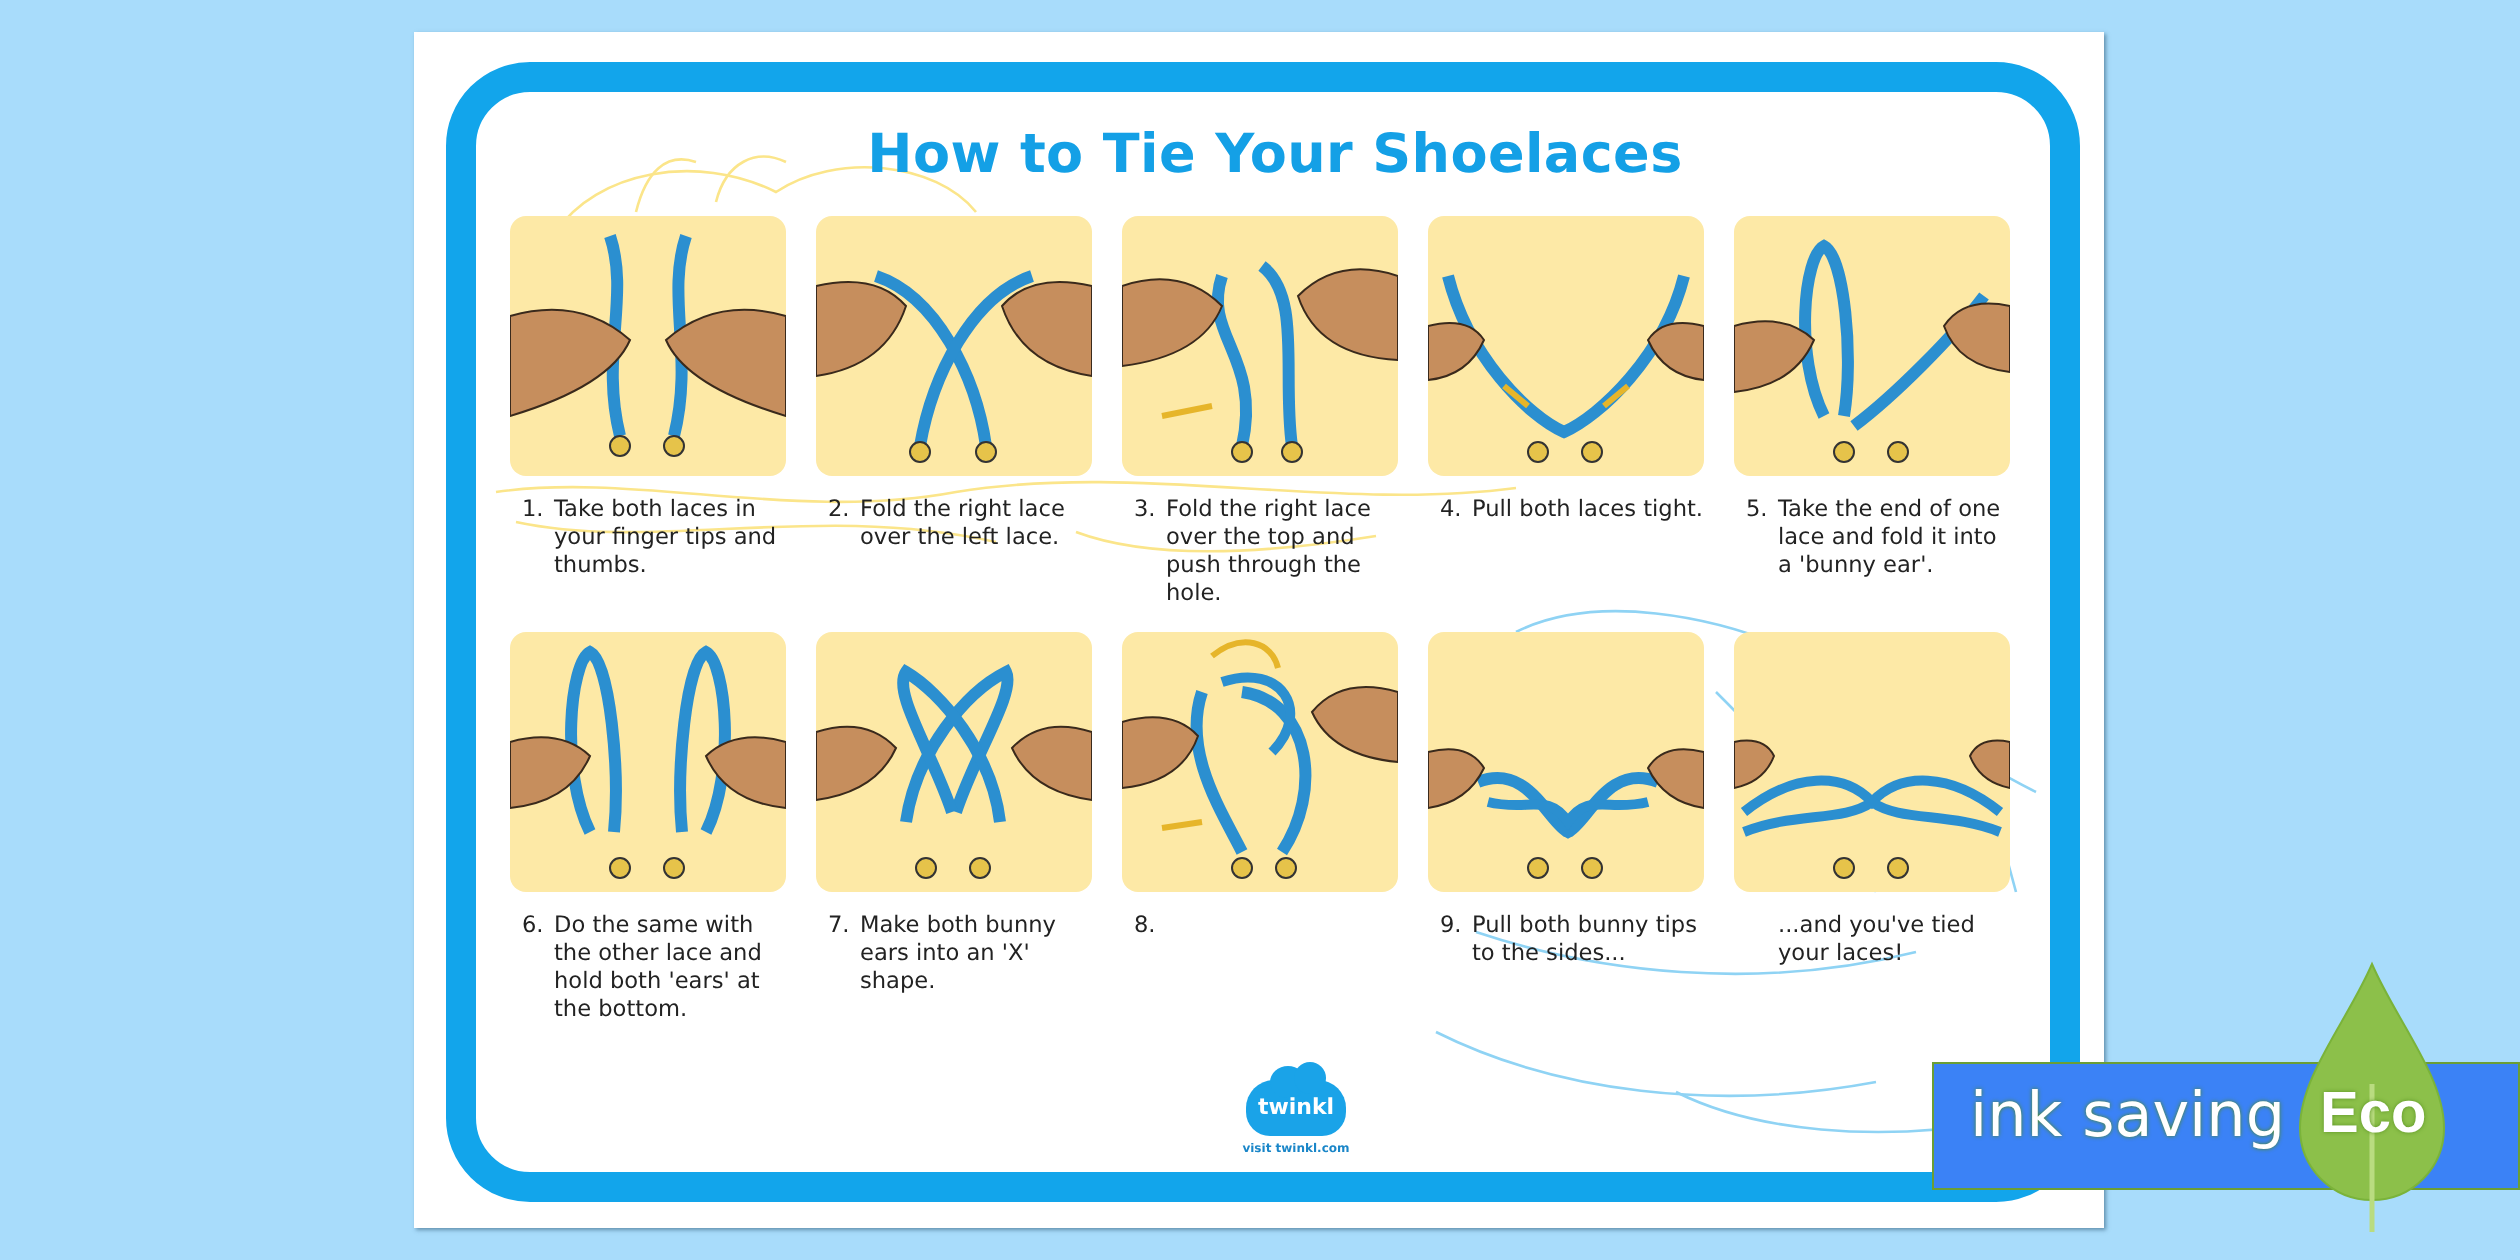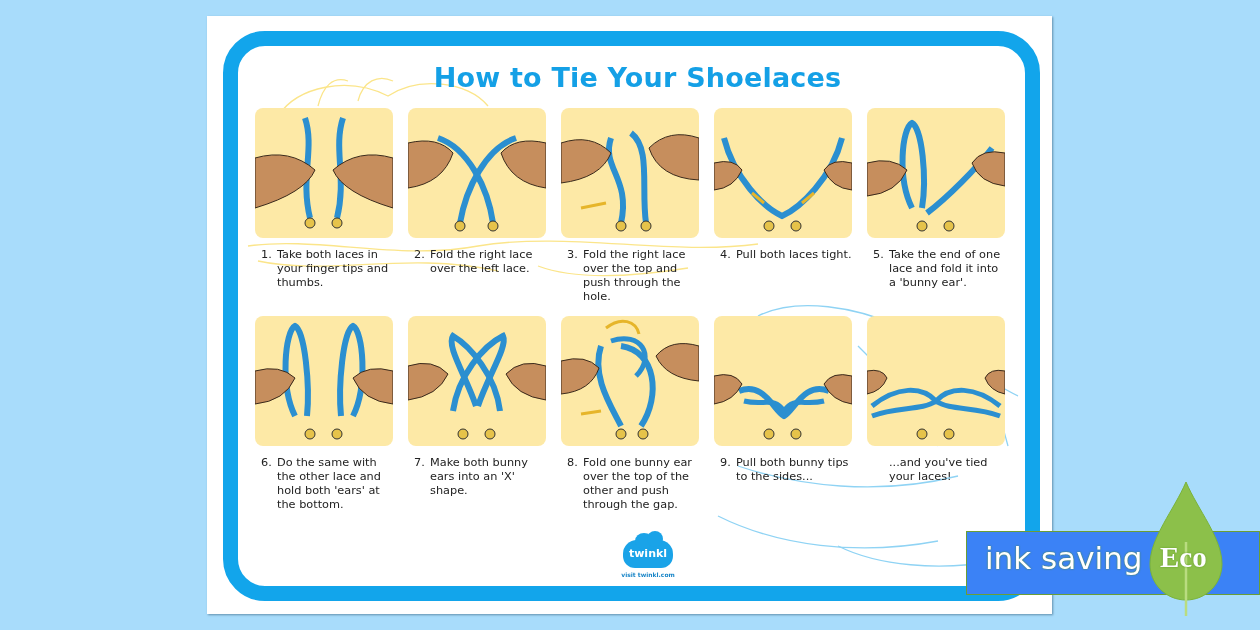--- a/index.html
+++ b/index.html
@@ -83,21 +83,21 @@
   .eco .label {
     position: absolute; left: 18px; top: 8px;
     color: #fff; font-size: 31px;
     font-family: "DejaVu Sans", sans-serif;
     text-shadow: 0 0 2px #4f8a1c;
   }
   .leaf { position: absolute; left: 1148px; top: 480px; }
   .eco-word {
     position: absolute; left: 1160px; top: 541px;
     color: #fff; font-weight: bold; font-size: 29px;
-    font-family: Liberation Serif, serif;
+    font-family: Liberation Sans, sans-serif;
     text-shadow: 0 0 2px #5a9224;
   }
 </style>
 </head>
 <body>
 
 <div class="sheet"></div>
 
 <div class="frame">
   <svg class="bg-doodle" width="787" height="540" viewBox="0 0 787 540">
@@ -250,21 +250,20 @@
         <path d="M0 45 Q25 38 38 52 Q30 75 0 78 Z" fill="#c68e5d" stroke="#3a2a1c"></path>
         <path d="M138 30 Q110 22 95 40 Q105 62 138 65 Z" fill="#c68e5d" stroke="#3a2a1c"></path>
         <path d="M45 12 C60 0 75 5 78 18" stroke="#e6b52a" stroke-width="3" fill="none"></path>
         <path d="M40 95 L20 98" stroke="#e6b52a" stroke-width="3"></path>
         <circle cx="60" cy="118" r="5" fill="#e6c34a" stroke="#333"></circle>
         <circle cx="82" cy="118" r="5" fill="#e6c34a" stroke="#333"></circle>
       </svg>
     </div>
     <div class="caption">
         <span class="num">8.</span>
-        <span class="text">Fold one bunny ear over the top of the other and push through the gap.</span>
       </div>
   </div>
 
   <div class="step" style="left:476px; top:270px;">
     <div class="tile">
       <svg width="138" height="130" viewBox="0 0 138 130">
         <path d="M25 75 C50 65 60 95 70 100 C80 95 90 65 115 75" stroke="#2b8fd0" stroke-width="6" fill="none"></path>
         <path d="M30 85 C50 90 60 80 70 95 C80 80 90 90 110 85" stroke="#2b8fd0" stroke-width="5" fill="none"></path>
         <path d="M0 60 Q20 55 28 68 Q20 85 0 88 Z" fill="#c68e5d" stroke="#3a2a1c"></path>
         <path d="M138 60 Q118 55 110 68 Q118 85 138 88 Z" fill="#c68e5d" stroke="#3a2a1c"></path>

